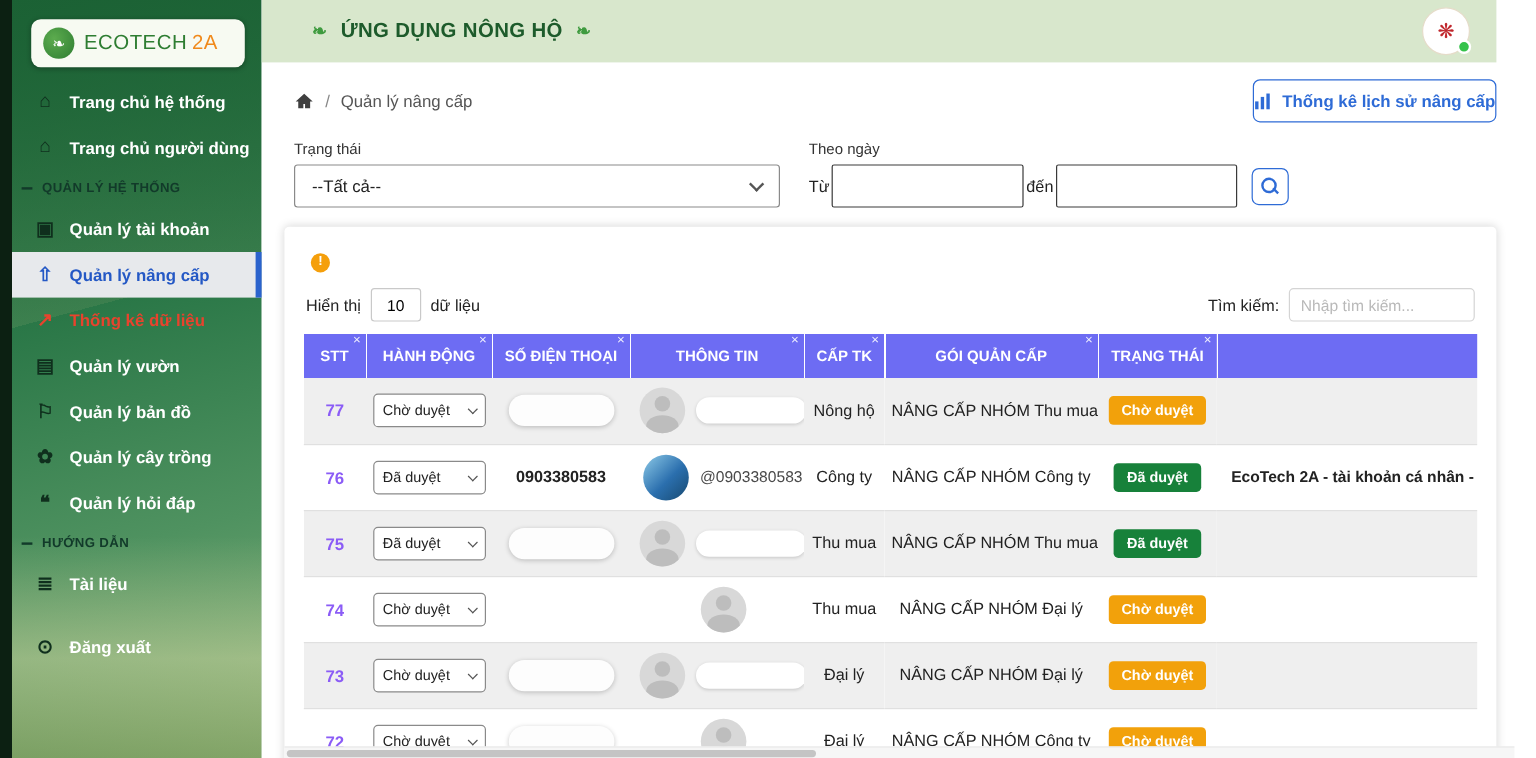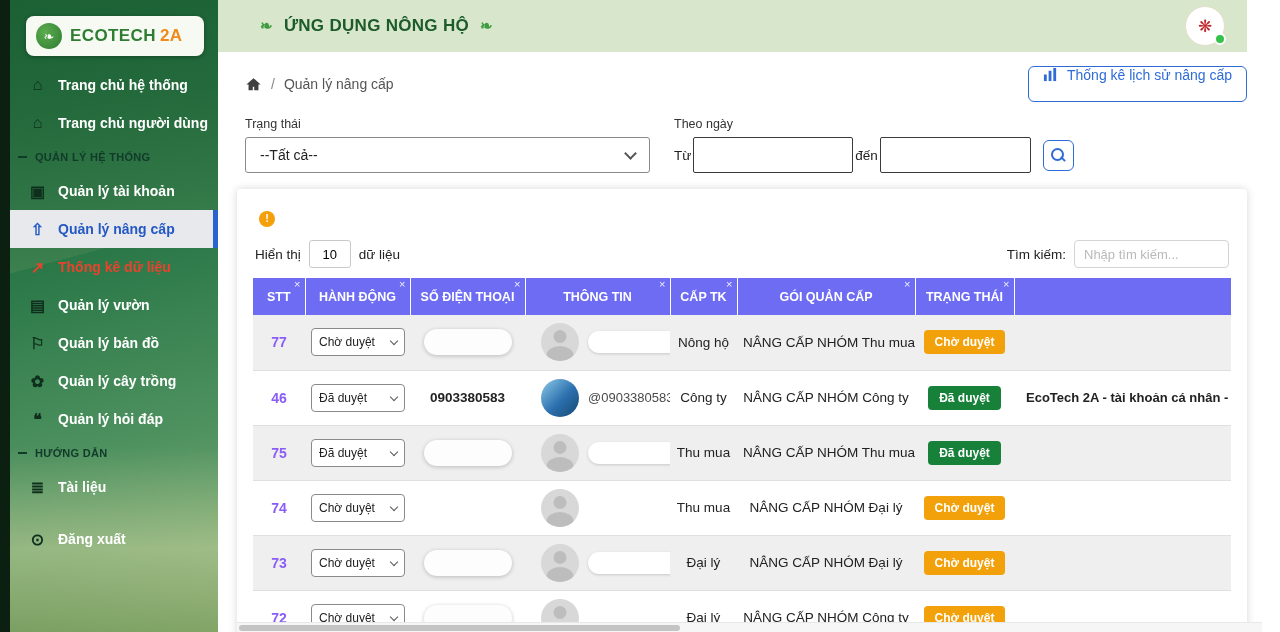--- a/index.html
+++ b/index.html
@@ -9,21 +9,21 @@
   
   .sidebar{position:absolute;left:0;top:0;bottom:0;width:218px;
     background:linear-gradient(165deg,#1b6134 0%,#2a774727 40%,#2a7747 0%,#4f9260 70%,#86b27c 100%),linear-gradient(#236b3c,#67a06b);}
   .sidebar::before{content:"";position:absolute;left:0;top:0;bottom:0;width:10px;background:#0c2012}
   .sidebar::after{content:"";position:absolute;left:10px;right:0;bottom:0;height:185px;
     background:linear-gradient(180deg,rgba(255,255,255,0) 0%,rgba(235,226,170,.38) 55%,rgba(126,150,82,.5) 100%);pointer-events:none}
   .logo-box{position:relative;z-index:2;margin:16px 14px 10px 26px;background:#f7faf2;border-radius:8px;height:40px;
     display:flex;align-items:center;gap:8px;padding:0 10px;box-shadow:0 1px 4px rgba(0,0,0,.3)}
   .logo-leaf{width:26px;height:26px;border-radius:50%;flex:none;color:#fff;font-size:13px;
     background:radial-gradient(circle at 35% 35%,#5cab4e,#2e7d32);display:flex;align-items:center;justify-content:center}
-  .logo-text{font-size:17px;font-weight:bold;letter-spacing:.4px;white-space:nowrap}
+  .logo-text{font-size:17px;font-weight:normal;letter-spacing:.4px;white-space:nowrap}
   .logo-t1{color:#2e7d32}.logo-t2{color:#f08a1d;margin-left:4px}
   .menu{position:relative;z-index:2;margin-left:10px;margin-top:8px}
   .menu-item{display:flex;align-items:center;gap:11px;height:38px;padding:0 10px 0 18px;color:#fff;
     font-size:14px;font-weight:bold;cursor:pointer;position:relative;white-space:nowrap}
   .mi-icon{width:19px;text-align:center;font-size:16px;color:#0f2f1d;flex:none}
   .menu-item.active{background:#e7e9ec;color:#2458c5}
   .menu-item.active .mi-icon{color:#2458c5}
   .menu-item.active::after{content:"";position:absolute;right:0;top:0;bottom:0;width:5px;background:#2b63cd}
   .menu-item.danger{color:#e8432d}
   .menu-item.danger .mi-icon{color:#e8432d}
@@ -40,22 +40,22 @@
   .leaf{color:#3f9b3f;font-size:15px}
   .avatar{position:relative;width:40px;height:40px;border-radius:50%;background:#fff;border:1px solid #e5dcc9;
     display:flex;align-items:center;justify-content:center;cursor:pointer;flex:none}
   .avatar .mark{color:#c0272d;font-size:17px;line-height:1}
   .avatar .dot{position:absolute;right:-2px;bottom:0;width:12px;height:12px;border-radius:50%;background:#35c24a;border:2px solid #fff}
 
   .crumb-row{display:flex;align-items:center;justify-content:space-between;margin:14px 33px 0 27px}
   .crumb{display:flex;align-items:center;gap:9px;font-size:14px;color:#555}
   .crumb-home{display:flex;align-items:center;cursor:pointer}
   .sep{color:#888}
-  .stats-btn{display:flex;gap:9px;border:1px solid #2e6bd6;color:#2e6bd6;background:#fff;border-radius:6px;
-    height:36px;padding:0 14px;font-size:14px;font-weight:normal;cursor:pointer}
+  .stats-btn{display:flex;align-items:center;gap:9px;border:1px solid #2e6bd6;color:#2e6bd6;background:#fff;border-radius:6px;
+    height:36px;padding:0 0;font-size:14px;font-weight:bold;cursor:pointer}
   .stats-btn svg{fill:#2e6bd6}
 
   .filters{display:flex;align-items:flex-start;margin:15px 33px 0 27px}
   .f-label{font-size:12.5px;color:#333;margin-bottom:6px}
   .f-left{width:405px}
   .status-select{width:100%;height:36px;border:1px solid #8a8a8a;border-radius:3px;background:#fff;font-size:14px;color:#222;
     padding:0 14px;display:flex;align-items:center;justify-content:space-between;cursor:pointer}
   .f-right{margin-left:24px}
   .date-row{display:flex;align-items:center;gap:2px}
   .date-row .dlabel{font-size:13.5px;color:#222}
@@ -90,21 +90,21 @@
   th:last-child{border-right:none}
   th .x{position:absolute;top:1px;right:4px;font-size:11px;color:rgba(255,255,255,.9);font-weight:normal;cursor:pointer;line-height:1}
   td{height:55px;text-align:center;vertical-align:middle;font-size:13px;color:#222;border-bottom:1px solid #e0e0e0;
     padding:0 6px;overflow:hidden;white-space:nowrap}
   tr.odd td{background:#efefef}
   td.stt span{color:#8b5cf6;font-weight:bold;font-size:14px;cursor:pointer}
   .act-select{height:28px;width:94px;border:1px solid #8a8a8a;border-radius:4px;background:#fff;font-size:12px;color:#222;
     padding:0 7px;display:inline-flex;align-items:center;justify-content:space-between;cursor:pointer}
   td.phone{font-weight:bold;font-size:13.5px}
   .pill{display:inline-block;width:88px;height:26px;background:#fdfdfd;border-radius:13px;box-shadow:0 1px 4px rgba(0,0,0,.22);vertical-align:middle}
-  .info-cell{display:flex;align-items:center;gap:9px;justify-content:space-between;padding-left:10px}
+  .info-cell{display:flex;align-items:center;gap:9px;justify-content:center;padding-left:10px}
   .ph-avatar{width:38px;height:38px;border-radius:50%;background:#d8d8d8;position:relative;overflow:hidden;flex:none}
   .ph-avatar::before{content:"";position:absolute;left:50%;top:7px;transform:translateX(-50%);width:13px;height:13px;border-radius:50%;background:#bdbdbd}
   .ph-avatar::after{content:"";position:absolute;left:50%;top:23px;transform:translateX(-50%);width:27px;height:18px;border-radius:50%;background:#bdbdbd}
   .ph-avatar.photo-avatar{background:linear-gradient(135deg,#8ecbe8 0%,#2b6fae 55%,#17496f 100%)}
   .ph-avatar.photo-avatar::before,.ph-avatar.photo-avatar::after{display:none}
   .handle{color:#4a4a4a;font-size:13px}
   .name-pill{width:92px;height:22px;border-radius:11px;background:#fff;box-shadow:0 1px 3px rgba(0,0,0,.16);flex:none}
   td.level,td.package{font-weight:normal;font-size:13.5px}
   .badge{display:inline-block;padding:5px 11px;border-radius:4px;color:#fff;font-size:12px;font-weight:bold}
   .badge.pending{background:#f2a10b}
@@ -276,21 +276,21 @@
                     <div class="ph-avatar"></div>
                     <span class="name-pill"></span>
                   </div>
                 </td>
                 <td class="level">Nông hộ</td>
                 <td class="package">NÂNG CẤP NHÓM Thu mua</td>
                 <td><span class="badge pending">Chờ duyệt</span></td>
                 <td class="note"></td>
               </tr>
               <tr>
-                <td class="stt"><span>46</span></td>
+                <td class="stt"><span>76</span></td>
                 <td><div class="act-select">
                     <span>Đã duyệt</span>
                     <span class="chev chev-sm"></span>
                   </div></td>
                 <td class="phone">0903380583</td>
                 <td>
                   <div class="info-cell">
                     <div class="ph-avatar photo-avatar"></div>
                     <span class="handle">@0903380583</span>
                   </div>

